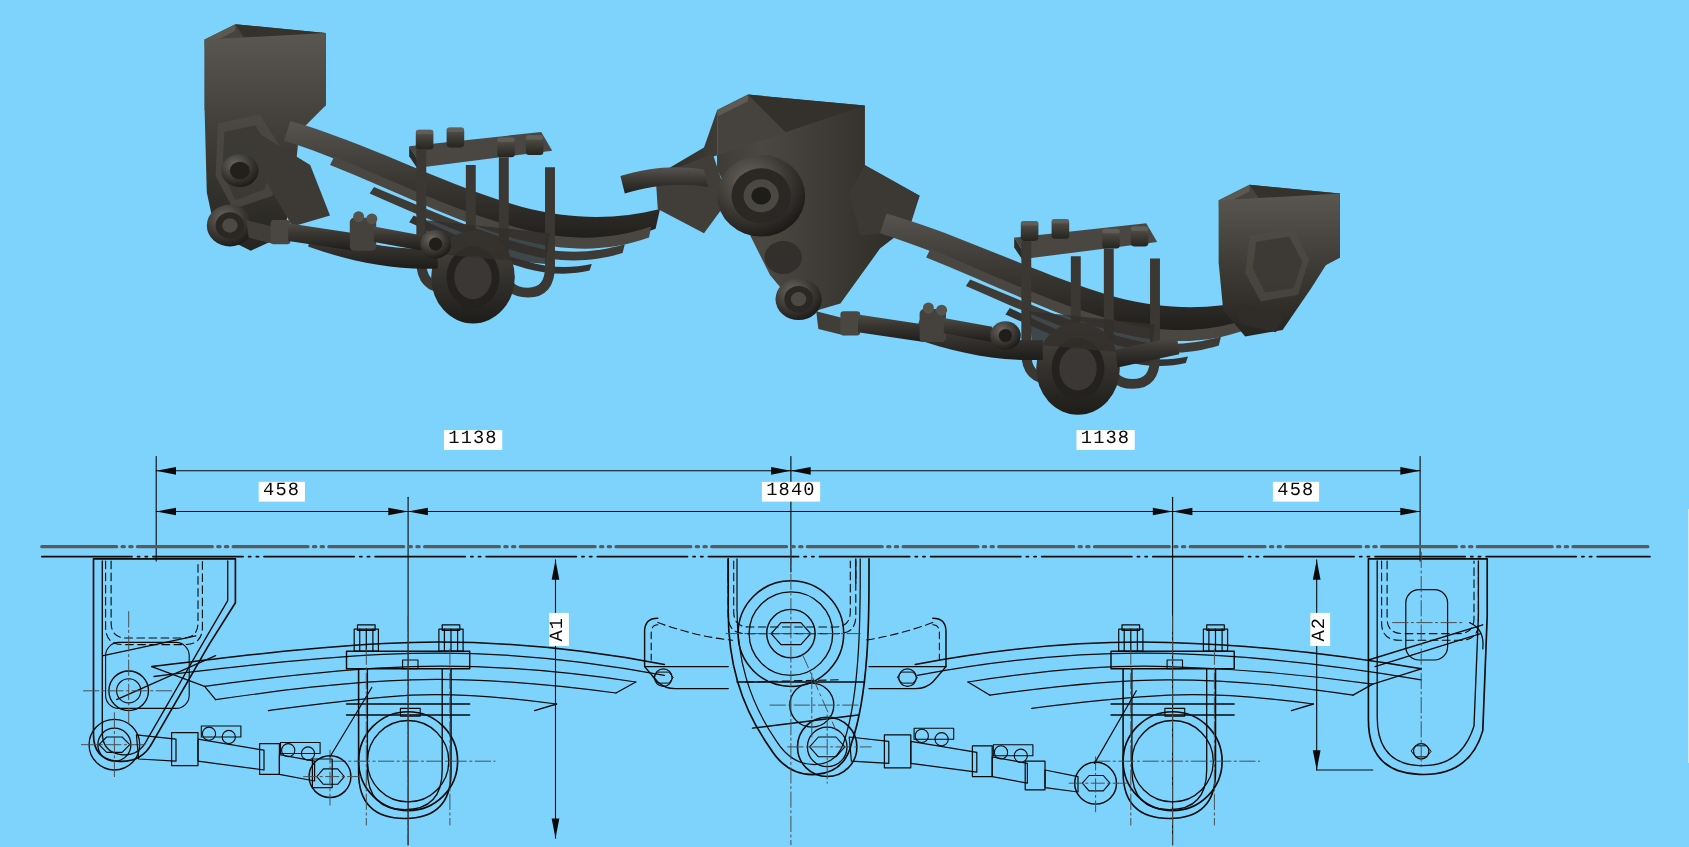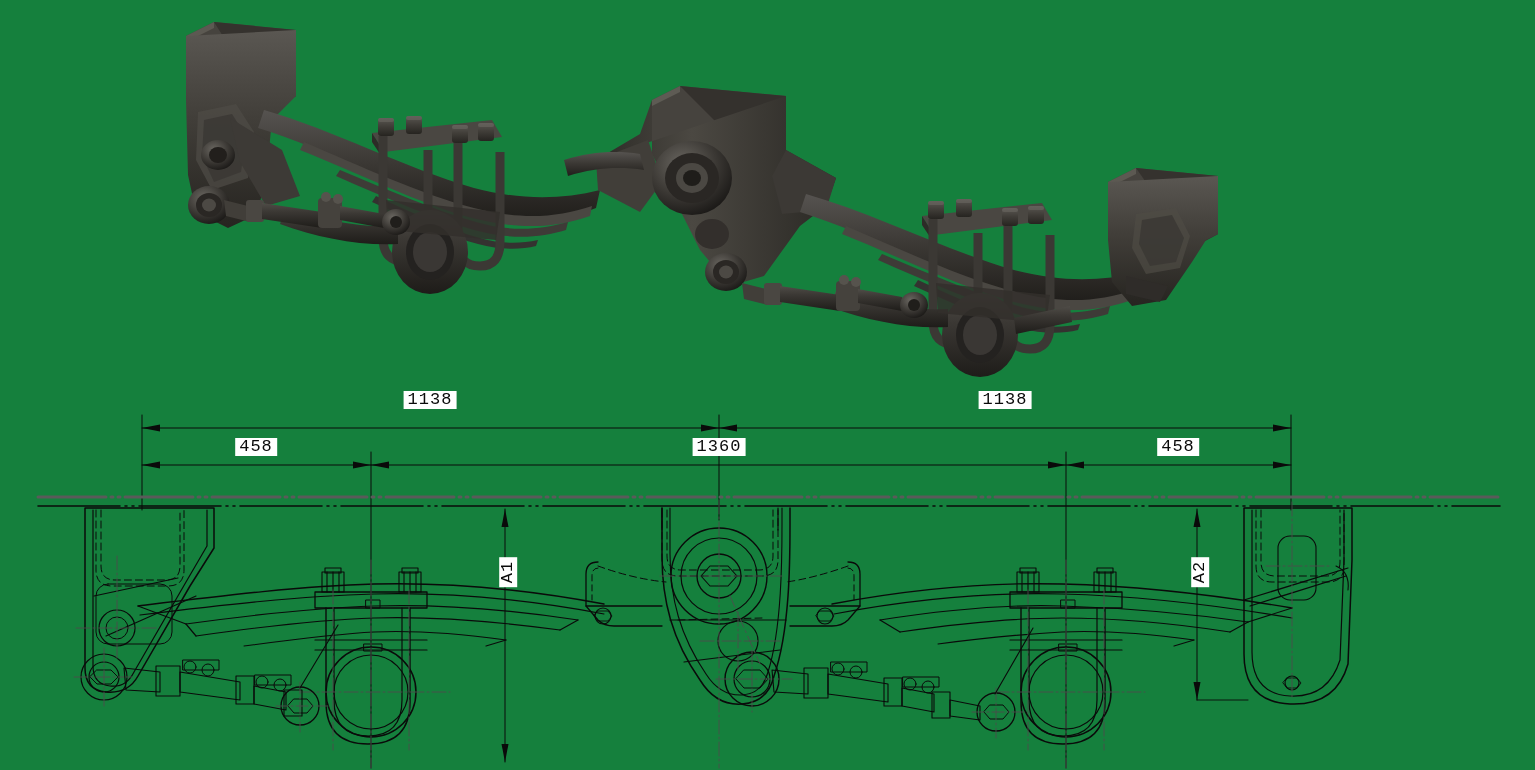--- a/index.html
+++ b/index.html
@@ -1,18 +1,18 @@
 <!DOCTYPE html>
 <html><head>
 <meta charset="utf-8">
 <title>Suspension Technical Drawing</title>
 <style>
   html,body{margin:0;padding:0;background:#ffffff;}
   body{width:1535px;height:770px;overflow:hidden;font-family:"Liberation Sans",sans-serif;}
-  #stage{position:relative;width:1535px;height:770px;background:#15803d;}
+  #stage{position:relative;width:1535px;height:770px;background:#7dd3fc;}
   #render3d,#draw2d{position:absolute;left:0;top:0;width:1535px;height:770px;}
   .dim-text{
     position:absolute;
     font-family:"Liberation Mono","DejaVu Sans Mono",monospace;
     font-size:17px;
     letter-spacing:1px;
     color:#0a0a0a;
     background:#ffffff;
     padding:0 4px;
     white-space:nowrap;
@@ -511,21 +511,21 @@
 
     </g>
   </svg>
 
   <div class="dim-text" style="left:430px;top:391px;transform:translateX(-50%);">1138</div>
 
   <div class="dim-text" style="left:1005px;top:391px;transform:translateX(-50%);">1138</div>
 
   <div class="dim-text" style="left:256px;top:438px;transform:translateX(-50%);">458</div>
 
-  <div class="dim-text" style="left:719px;top:438px;transform:translateX(-50%);">1360</div>
+  <div class="dim-text" style="left:719px;top:438px;transform:translateX(-50%);">1840</div>
 
   <div class="dim-text" style="left:1178px;top:438px;transform:translateX(-50%);">458</div>
 
   <div class="dim-text vert" style="left:493px;top:563px;">A1</div>
 
   <div class="dim-text vert" style="left:1185px;top:563px;">A2</div>
 
 </div>
 
 </body></html>

